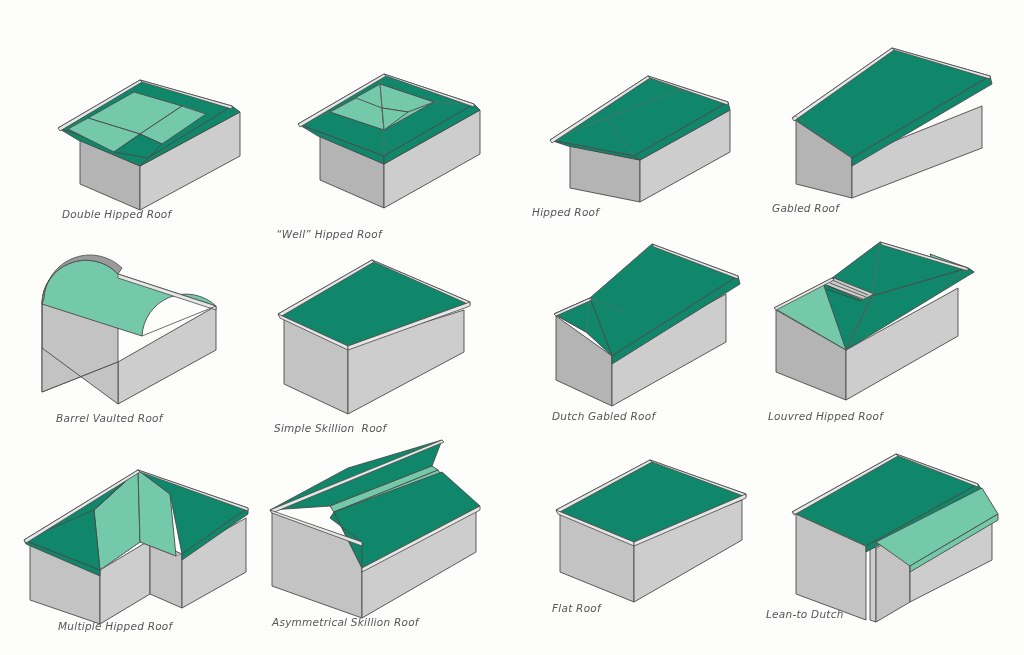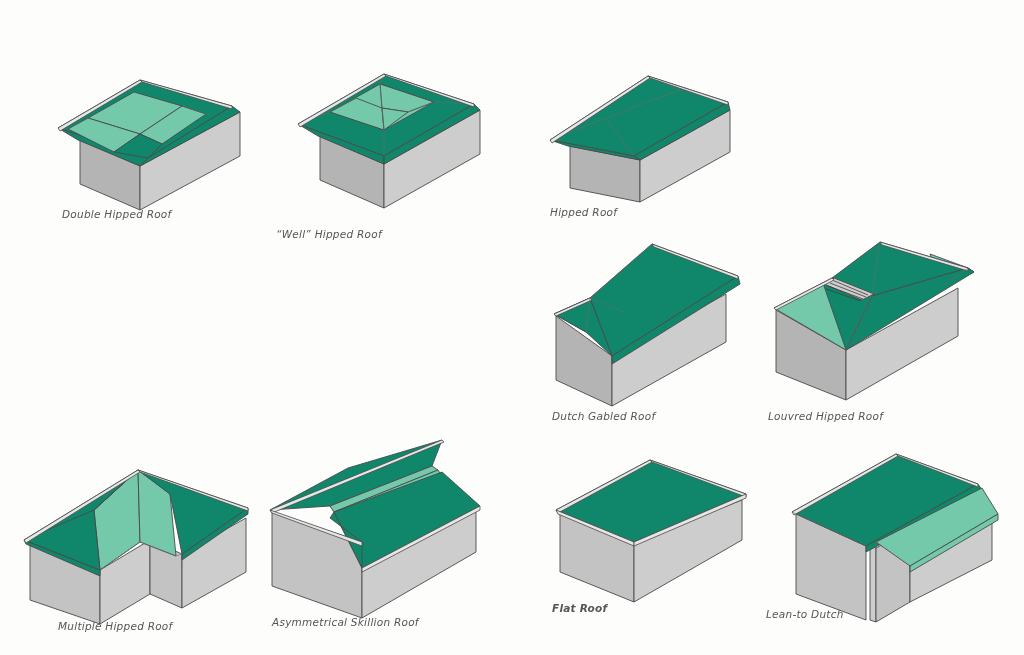--- a/index.html
+++ b/index.html
@@ -115,25 +115,67 @@
       <polygon class="roofDark" points="22,100 120,36 200,62 106,116"></polygon>
       <polygon class="roofDark" points="22,100 106,116 112,120 40,106"></polygon>
       <polygon class="roofDark" points="106,116 200,62 202,70 112,120"></polygon>
       <polyline class="hair" points="22,100 78,78 152,50"></polyline>
       <polyline class="hair" points="78,78 106,116"></polyline>
       <polyline class="hair" points="152,50 120,36"></polyline>
       <polyline class="hair" points="152,50 200,62"></polyline>
       <polygon class="fascia" points="22,100 120,36 122,38 24,103"></polygon>
       <polygon class="fascia" points="120,36 200,62 200,65 122,38"></polygon>
     </svg>
-    <div class="caption" style="left:22px; top:166px;">Hipped Roof</div>
-  </div>
-
-
-
+    <div class="caption" style="left:4px; top:166px;">Hipped Roof</div>
+  </div>
+
+  <div class="fig" style="left:778px; top:26px;">
+    <svg width="226" height="170" viewBox="0 0 226 170">
+      <polygon class="wallDark" points="18,90 18,158 74,172 74,132"></polygon>
+      <polygon class="wallLite" points="74,132 74,172 204,122 204,80"></polygon>
+      <polygon class="roofDark" points="14,92 114,22 212,50 74,132"></polygon>
+      <polygon class="roofDark" points="74,132 212,50 214,58 74,140"></polygon>
+      <polygon class="fascia" points="14,92 114,22 116,24 16,95"></polygon>
+      <polygon class="fascia" points="114,22 212,50 212,53 116,24"></polygon>
+      <polyline class="hair" points="14,92 18,90"></polyline>
+      <polyline class="hair" points="18,90 74,132"></polyline>
+    </svg>
+    <div class="caption" style="left:-6px; top:176px;">Gabled Roof</div>
+  </div>
+
+  <div class="fig" style="left:30px; top:244px;">
+    <svg width="220" height="170" viewBox="0 0 220 170">
+
+      <path class="wallMid" d="M12,60 A44,44 0 0 1 88,30 L88,118 L12,148 Z"></path>
+
+      <polygon class="wallLite" points="88,118 88,160 186,106 186,62"></polygon>
+      <polygon class="wallMid" points="12,148 12,104 88,160 88,118"></polygon>
+
+      <path class="roofLite" d="M12,60 A44,44 0 0 1 88,30 L186,62 A44,44 0 0 0 112,92 Z"></path>
+
+      <path class="fasciaD" d="M12,60 A44,44 0 0 1 88,30 L92,24 A46,46 0 0 0 14,55 Z"></path>
+      <path class="fascia" d="M88,30 L186,62 L186,66 L88,34 Z"></path>
+      <path class="edge" d="M112,92 L186,62"></path>
+      <path class="edge" d="M12,60 L12,104"></path>
+    </svg>
+    <div class="caption" style="left:26px; top:168px;">Barrel Vaulted Roof</div>
+  </div>
+
+  <div class="fig" style="left:266px; top:244px;">
+    <svg width="216" height="180" viewBox="0 0 216 180">
+      <polygon class="wallMid" points="18,72 18,140 82,170 82,102"></polygon>
+      <polygon class="wallLite" points="82,102 82,170 198,108 198,66"></polygon>
+      <polygon class="roofDark" points="12,70 106,16 204,58 82,102"></polygon>
+      <polygon class="fascia" points="12,70 106,16 108,18 14,73"></polygon>
+      <polygon class="fascia" points="106,16 204,58 204,61 108,18"></polygon>
+      <polygon class="fascia" points="12,70 82,102 82,106 14,74"></polygon>
+      <polygon class="fascia" points="82,102 204,58 204,62 82,106"></polygon>
+    </svg>
+    <div class="caption" style="left:8px; top:178px;">Simple Skillion  Roof</div>
+  </div>
 
   <div class="fig" style="left:530px; top:238px;">
     <svg width="220" height="170" viewBox="0 0 220 170">
       <polygon class="wallDark" points="26,78 26,142 82,168 82,118"></polygon>
       <polygon class="wallLite" points="82,118 82,168 196,104 196,56"></polygon>
 
       <polygon class="roofLite" points="24,76 60,60 94,74 56,94"></polygon>
 
       <polygon class="roofDark" points="60,60 122,6 208,38 82,118"></polygon>
       <polygon class="roofDark" points="60,60 82,118 56,94 24,76 42,68"></polygon>
@@ -215,21 +257,21 @@
       <polygon class="roofDark" points="72,76 180,36 218,70 100,132"></polygon>
       <polygon class="roofDark" points="72,76 100,132 100,106 68,82"></polygon>
       <polygon class="fascia" points="8,74 180,4 182,6 10,77"></polygon>
       <polygon class="fascia" points="100,132 218,70 218,74 100,136"></polygon>
       <polygon class="fascia" points="8,74 10,77 100,110 100,106"></polygon>
       <polyline class="hair" points="68,70 72,76"></polyline>
     </svg>
     <div class="caption" style="left:10px; top:180px;">Asymmetrical Skillion Roof</div>
   </div>
 
-  <div class="fig" style="left:540px; top:450px;font-weight:bold;">
+  <div class="fig" style="left:540px; top:450px;">
     <svg width="218" height="160" viewBox="0 0 218 160">
       <polygon class="wallMid" points="20,62 20,122 94,152 94,92"></polygon>
       <polygon class="wallLite" points="94,92 94,152 202,90 202,50"></polygon>
       <polygon class="roofDark" points="16,60 110,10 206,44 94,92"></polygon>
       <polygon class="fascia" points="16,60 110,10 112,12 18,63"></polygon>
       <polygon class="fascia" points="110,10 206,44 206,47 112,12"></polygon>
       <polygon class="fascia" points="16,60 94,92 94,96 18,64"></polygon>
       <polygon class="fascia" points="94,92 206,44 206,48 94,96"></polygon>
     </svg>
     <div class="caption" style="left:12px; top:152px;">Flat Roof</div>

